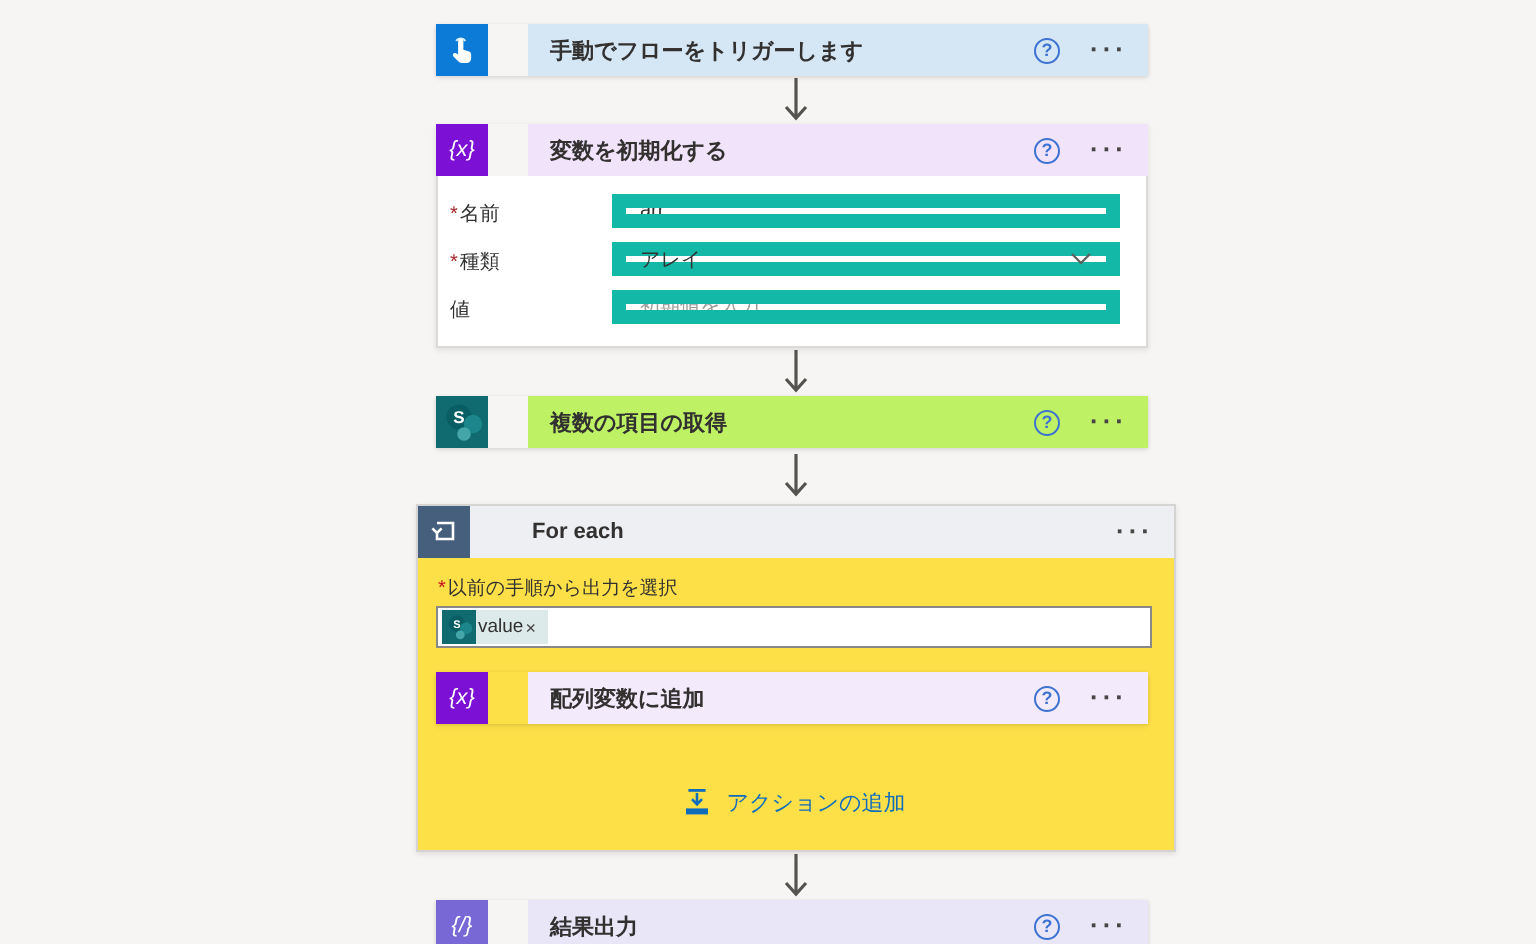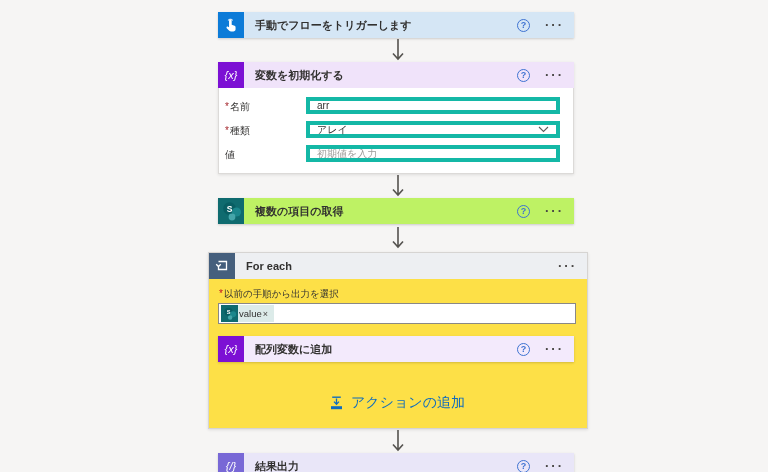--- a/index.html
+++ b/index.html
@@ -18,21 +18,21 @@
     display:flex; height:26px; width:356px; margin-left:10px;
     box-shadow:0 0.6px 1.8px rgba(0,0,0,.10), 0 1px 3px rgba(0,0,0,.08);
     cursor:pointer;
   }
   .icon {
     width:26px; height:26px; flex:none;
     display:flex; align-items:center; justify-content:center;
     color:#fff; overflow:hidden;
   }
   .glyph-icon { font-size:11px; font-style:italic; font-weight:400; letter-spacing:0; }
-  .hdr { flex:1; display:flex; align-items:center; padding:0 10px 0 11px; min-width:0; }
+  .hdr { flex:1; display:flex; align-items:center; padding:0 10px 0 11px; min-width:0;margin-left:20px; }
   .title { font-size:11px; font-weight:600; color:#323130; white-space:nowrap; }
   .hdr-actions { margin-left:auto; display:flex; align-items:center; gap:15px; }
   .help {
     width:13px; height:13px; border-radius:50%;
     border:1px solid #3e73d2; color:#3e73d2;
     font-size:9px; line-height:11px; text-align:center; font-weight:700;
     cursor:pointer; flex:none;
   }
   .more {
     color:#484644; font-size:13px; font-weight:700; letter-spacing:2px;
@@ -54,21 +54,21 @@
   
   .card { width:356px; margin-left:10px; box-shadow:0 1px 3px rgba(0,0,0,.10); }
   .card-body {
     background:#fff; border:1px solid #dcdad8; border-top:none;
     padding:9px 13px 4px 6px;
   }
   .form-row { display:flex; align-items:flex-end; margin-bottom:7px; }
   .form-label { width:81px; flex:none; font-size:10px; color:#323130; }
   .req { color:#a4262c; margin-right:1px; }
   .txt-input, .dropdown {
-    flex:1; height:17px; border:4px solid #14b8a6; background:#fff;
+    flex:1; height:17px; border:7px solid #14b8a6; background:#fff;
     font-size:10px; color:#323130; padding:0 7px;
     font-family:"Liberation Sans","DejaVu Sans",sans-serif;
   }
   .txt-input::placeholder { color:#9e9c9a; }
   .dropdown { display:flex; align-items:center; cursor:pointer; }
   .dropdown .dd-value { flex:1; }
   .chev { flex:none; color:#605e5c; display:flex; }
 
   
   .arrow { height:24px; display:flex; justify-content:center; align-items:center; }
@@ -92,21 +92,21 @@
     display:flex; align-items:center; height:17px; background:#dcebe9;
     padding-right:6px; gap:1px; cursor:pointer;
   }
   .chip-icon { width:17px; height:17px; flex:none; }
   .chip-label { font-size:9.5px; color:#323130; }
   .chip-x { font-size:9px; color:#484644; cursor:pointer; }
   .fe-node { margin-top:12px; }
   .add-action {
     margin-top:32px; margin-bottom:2px;
     display:flex; justify-content:center; align-items:center; gap:7px;
-    color:#0f6cbd; font-size:14px; cursor:pointer;
+    color:#0f6cbd; font-size:11px; cursor:pointer;
   }
   .add-action svg { display:block; }
 </style>
 </head>
 <body>
 
 <div class="column">
 
   <div class="node">
     <div class="icon icon-trigger">

